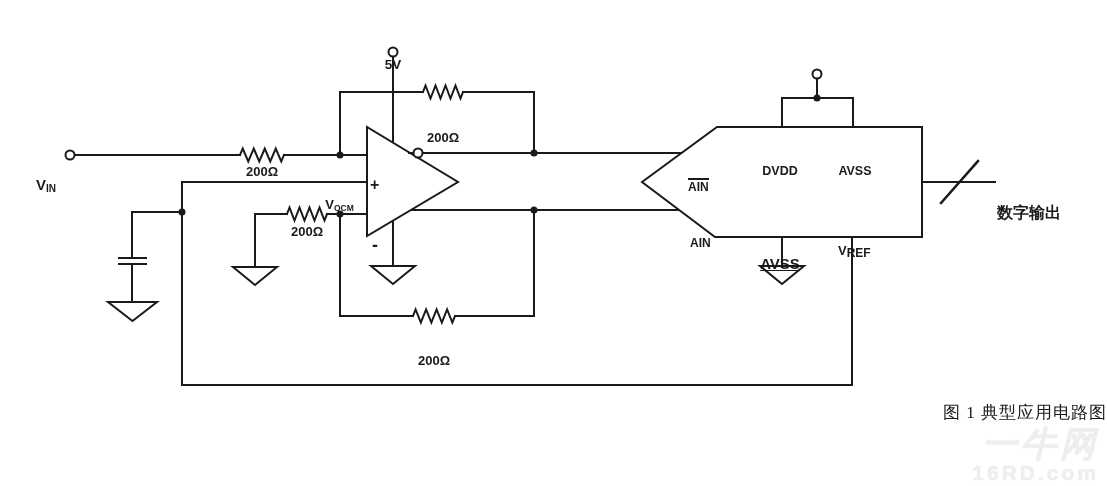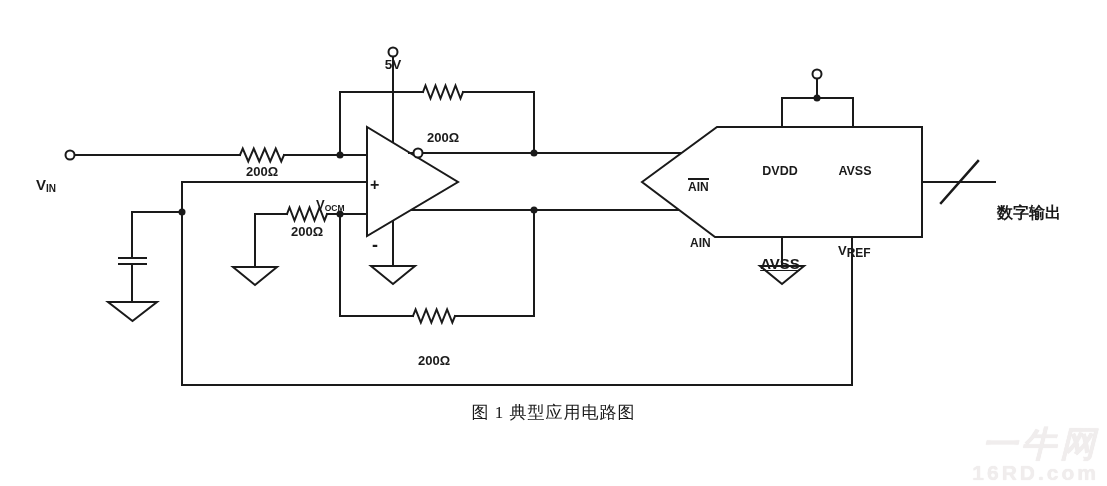--- a/index.html
+++ b/index.html
@@ -2,24 +2,24 @@
 <html><head>
 <meta charset="utf-8">
 <style>
   html,body{margin:0;padding:0;background:#fff;}
   body{width:1107px;height:486px;overflow:hidden;
        font-family:"Liberation Sans", sans-serif;}
   .stage{position:relative;width:1107px;height:486px;background:#ffffff;}
   svg.circuit{position:absolute;left:0;top:0;}
   .lbl{position:absolute;color:#1a1a1a;font-weight:bold;white-space:nowrap;line-height:1;margin-top:32px;}
   .center{text-align:center;}
-  .right{text-align:left;}
+  .right{text-align:center;}
   .sub{font-size:68%;vertical-align:-18%;font-weight:bold;}
   .overline-txt{display:inline-block;border-top:2px solid #1a1a1a;padding-top:1px;line-height:1;}
-  .caption{position:absolute;left:0;right:0;top:401px;text-align:center;
+  .caption{position:absolute;left:0;right:0;top:401px;text-align:right;
            font-family:"Liberation Serif", serif;font-size:17px;color:#1a1a1a;font-weight:normal;
            letter-spacing:1px;}
   .watermark{position:absolute;right:8px;bottom:2px;text-align:right;
              color:#f0eded;user-select:none;}
   .wm1{font-size:35px;font-weight:bold;font-style:italic;letter-spacing:4px;line-height:1;
        text-shadow:0 0 1px #e7e3e3;}
   .wm2{font-size:21px;font-weight:bold;letter-spacing:3px;line-height:1.1;
        text-shadow:0 0 1px #e7e3e3;}
 </style>
 </head>

